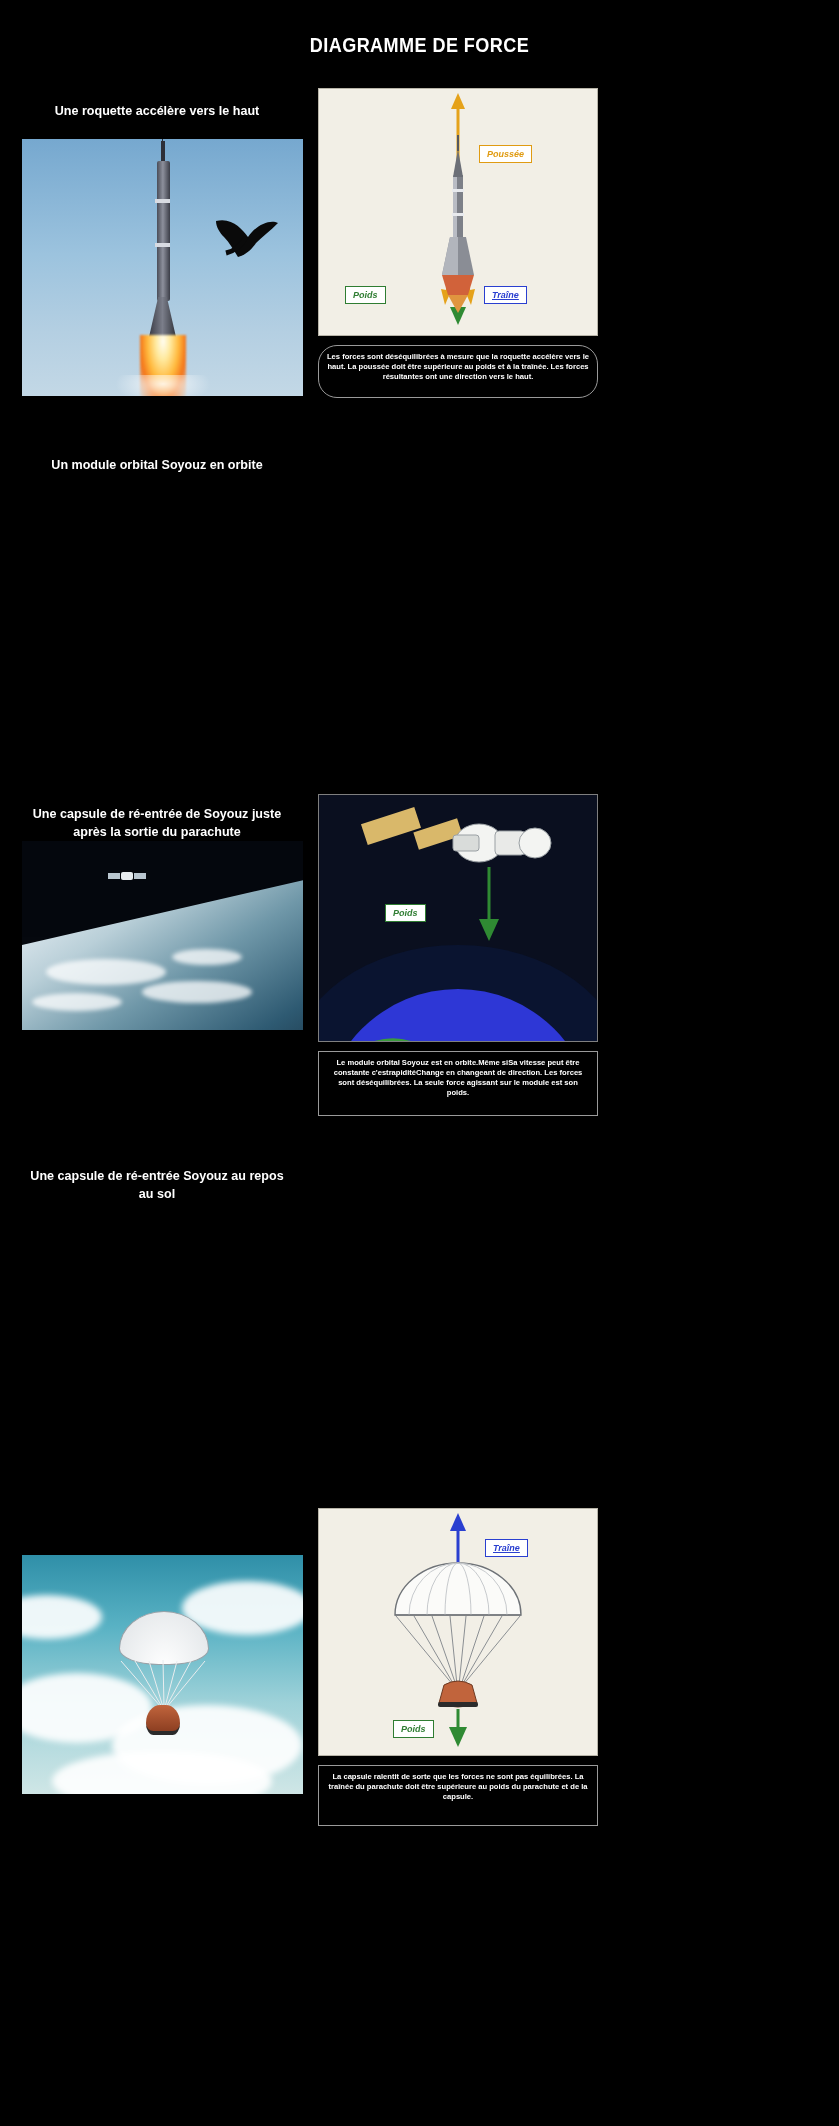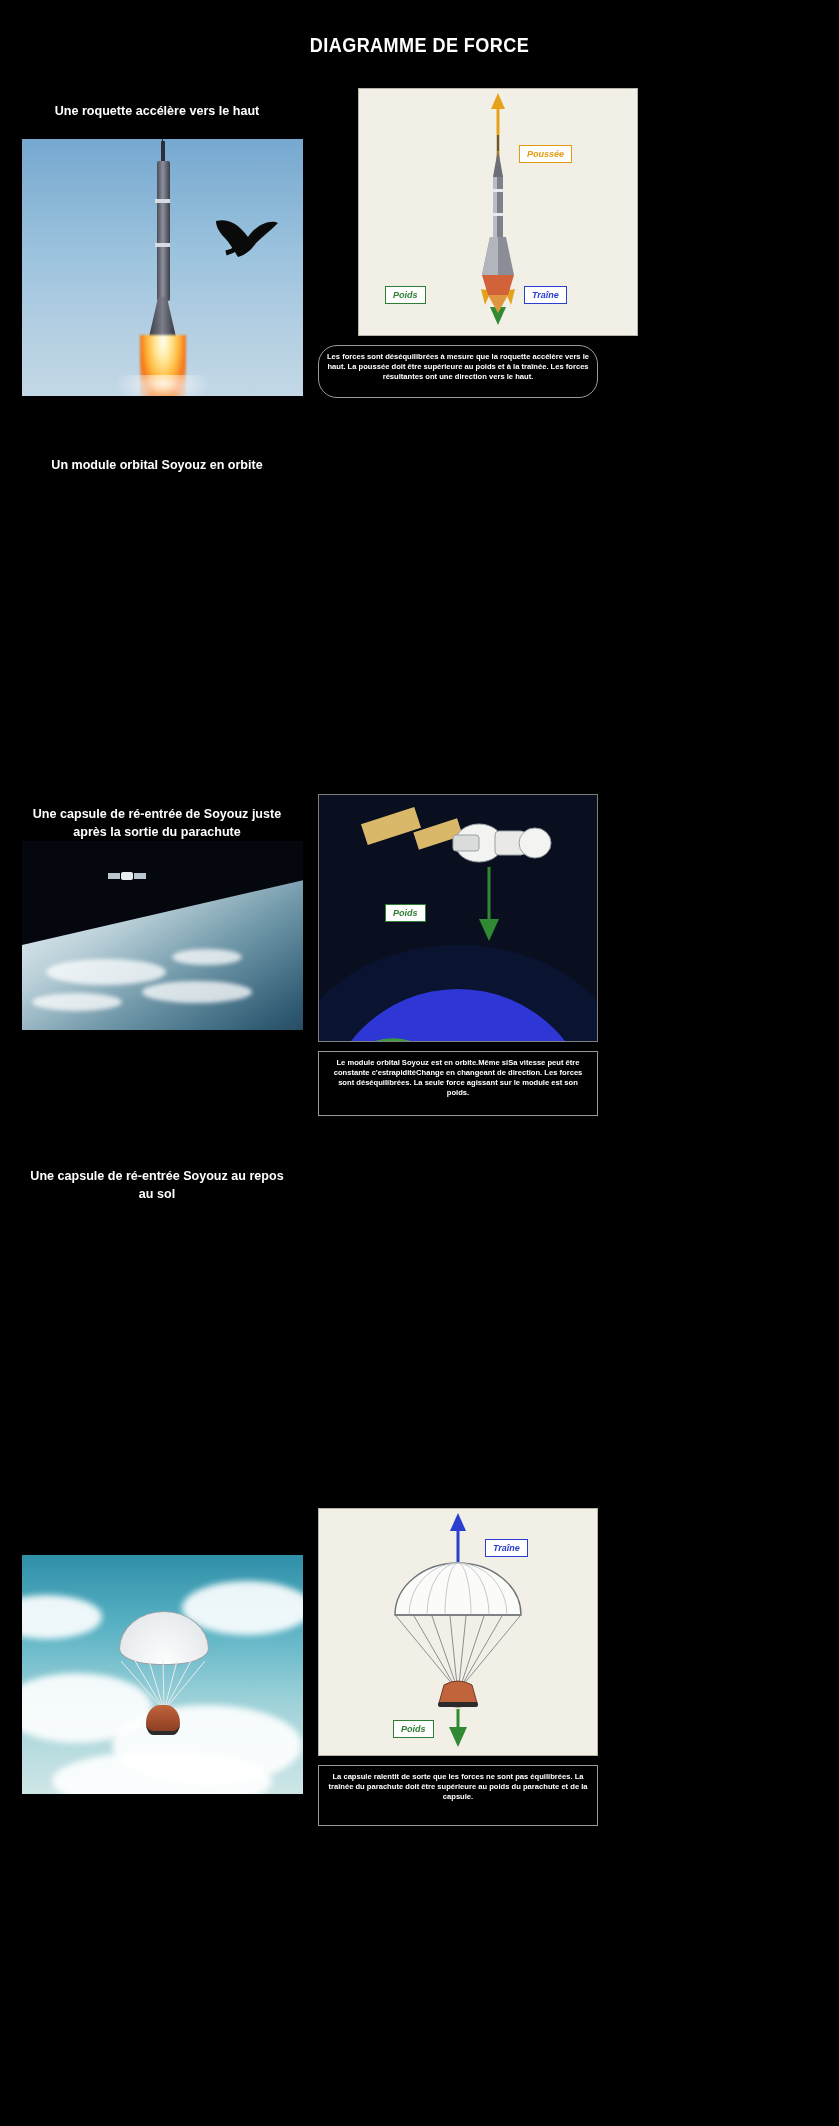--- a/index.html
+++ b/index.html
@@ -31,21 +31,21 @@
     text-align:center;padding:6px 7px;
   }
   
   .chip{
     position:absolute;background:#fff;border:1.4px solid #000;
     font-size:9px;font-style:italic;font-weight:bold;
     padding:3px 7px;white-space:nowrap;box-sizing:border-box;
     text-align:center;
   }
   .chip.green{border-color:#2f7d32;color:#2f7d32;}
-  .chip.blue{border-color:#2a3fd0;color:#2a3fd0;}
+  .chip.blue{border-color:#2a3fd0;color:#2a3fd0;text-decoration:underline;}
   .chip.orange{border-color:#e09b12;color:#e09b12;}
 
   
   .ph1{top:139px;height:257px;
        background:linear-gradient(#76a8cf 0%, #9cc3de 45%, #b4cfe2 75%, #c3d8e6 100%);}
   .ph1 .rk-body{position:absolute;left:50%;top:22px;width:13px;height:140px;margin-left:-6px;
      background:linear-gradient(90deg,#4a4d58,#8d909c 45%,#3b3d47);border-radius:2px;}
   .ph1 .rk-nose{position:absolute;left:50%;top:2px;width:4px;height:24px;margin-left:-2px;background:#2d2f38;}
   .ph1 .rk-tower{position:absolute;left:50%;top:0px;width:1.5px;height:10px;margin-left:-.7px;background:#2d2f38;}
   .ph1 .rk-skirt{position:absolute;left:50%;top:158px;width:27px;height:40px;margin-left:-13.5px;
@@ -74,21 +74,21 @@
   .ph3 .cl{position:absolute;background:rgba(255,255,255,.9);border-radius:50%;filter:blur(3px);}
   .ph3 .canopy{position:absolute;left:50%;top:56px;width:88px;height:52px;margin-left:-44px;
      background:radial-gradient(ellipse at 50% 110%,#ffffff,#dfe3e6);
      border-radius:50% 50% 44% 44%/70% 70% 30% 30%;border:1px solid #9aa2a8;}
   .ph3 .cords{position:absolute;left:50%;top:104px;width:88px;height:50px;margin-left:-44px;}
   .ph3 .caps{position:absolute;left:50%;top:150px;width:34px;height:26px;margin-left:-17px;
      background:linear-gradient(#c1643c,#8d3f22);border-radius:42% 42% 22% 22%/60% 60% 40% 40%;
      border-bottom:4px solid #2b2b2b;}
 
   
-  .dg1{top:88px;height:248px;margin-left:40px;}
+  .dg1{top:88px;height:248px;}
   .dg2{top:441px;height:248px;}
   .dg3{top:798px;height:248px;}
 
   .cp1{top:345px;height:53px;border-radius:19px;}
   .cp2{top:698px;height:65px;}
   .cp3{top:1055px;height:61px;}
   .svgwrap{position:absolute;left:0;top:0;width:100%;height:100%;}
 </style>
 </head>
 <body>

